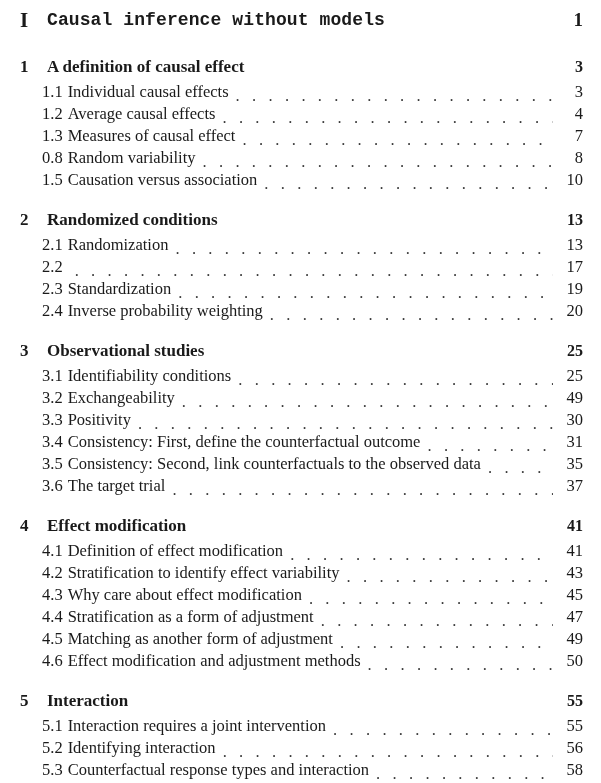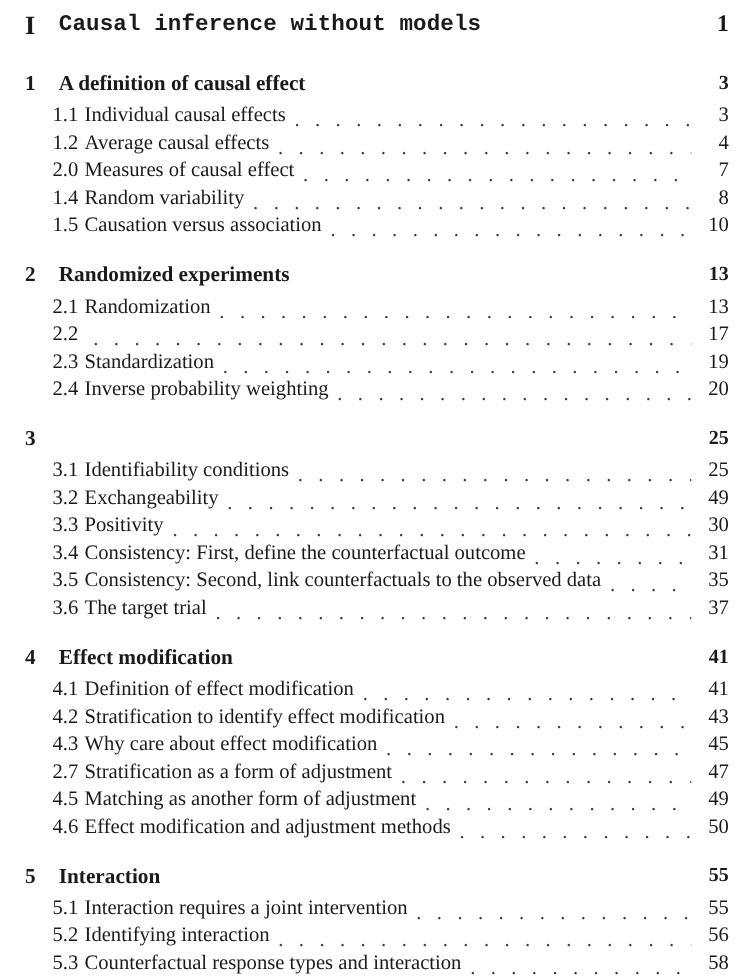--- a/index.html
+++ b/index.html
@@ -148,41 +148,41 @@
         <span class="leader"></span>
         <span class="sec-page">3</span>
       </div>
       <div class="row sec-row">
         <span class="sec-num">1.2</span>
         <span class="sec-title">Average causal effects</span>
         <span class="leader"></span>
         <span class="sec-page">4</span>
       </div>
       <div class="row sec-row">
-        <span class="sec-num">2.0</span>
+        <span class="sec-num">1.3</span>
         <span class="sec-title">Measures of causal effect</span>
         <span class="leader"></span>
         <span class="sec-page">7</span>
       </div>
       <div class="row sec-row">
-        <span class="sec-num">1.4</span>
+        <span class="sec-num">0.8</span>
         <span class="sec-title">Random variability</span>
         <span class="leader"></span>
         <span class="sec-page">8</span>
       </div>
       <div class="row sec-row">
         <span class="sec-num">1.5</span>
         <span class="sec-title">Causation versus association</span>
         <span class="leader"></span>
         <span class="sec-page">10</span>
       </div>
       <div class="gap-chap"></div>
       <div class="row chap-row">
         <span class="chap-num">2</span>
-        <span class="chap-title">Randomized experiments</span>
+        <span class="chap-title">Randomized conditions</span>
         <span class="chap-page">13</span>
       </div>
       <div class="row sec-row">
         <span class="sec-num">2.1</span>
         <span class="sec-title">Randomization</span>
         <span class="leader"></span>
         <span class="sec-page">13</span>
       </div>
       <div class="row sec-row">
         <span class="sec-num">2.2</span>
@@ -197,20 +197,21 @@
       </div>
       <div class="row sec-row">
         <span class="sec-num">2.4</span>
         <span class="sec-title">Inverse probability weighting</span>
         <span class="leader"></span>
         <span class="sec-page">20</span>
       </div>
       <div class="gap-chap"></div>
       <div class="row chap-row">
         <span class="chap-num">3</span>
+        <span class="chap-title">Observational studies</span>
         <span class="chap-page">25</span>
       </div>
       <div class="row sec-row">
         <span class="sec-num">3.1</span>
         <span class="sec-title">Identifiability conditions</span>
         <span class="leader"></span>
         <span class="sec-page">25</span>
       </div>
       <div class="row sec-row">
         <span class="sec-num">3.2</span>
@@ -249,32 +250,32 @@
         <span class="chap-page">41</span>
       </div>
       <div class="row sec-row">
         <span class="sec-num">4.1</span>
         <span class="sec-title">Definition of effect modification</span>
         <span class="leader"></span>
         <span class="sec-page">41</span>
       </div>
       <div class="row sec-row">
         <span class="sec-num">4.2</span>
-        <span class="sec-title">Stratification to identify effect modification</span>
+        <span class="sec-title">Stratification to identify effect variability</span>
         <span class="leader"></span>
         <span class="sec-page">43</span>
       </div>
       <div class="row sec-row">
         <span class="sec-num">4.3</span>
         <span class="sec-title">Why care about effect modification</span>
         <span class="leader"></span>
         <span class="sec-page">45</span>
       </div>
       <div class="row sec-row">
-        <span class="sec-num">2.7</span>
+        <span class="sec-num">4.4</span>
         <span class="sec-title">Stratification as a form of adjustment</span>
         <span class="leader"></span>
         <span class="sec-page">47</span>
       </div>
       <div class="row sec-row">
         <span class="sec-num">4.5</span>
         <span class="sec-title">Matching as another form of adjustment</span>
         <span class="leader"></span>
         <span class="sec-page">49</span>
       </div>

